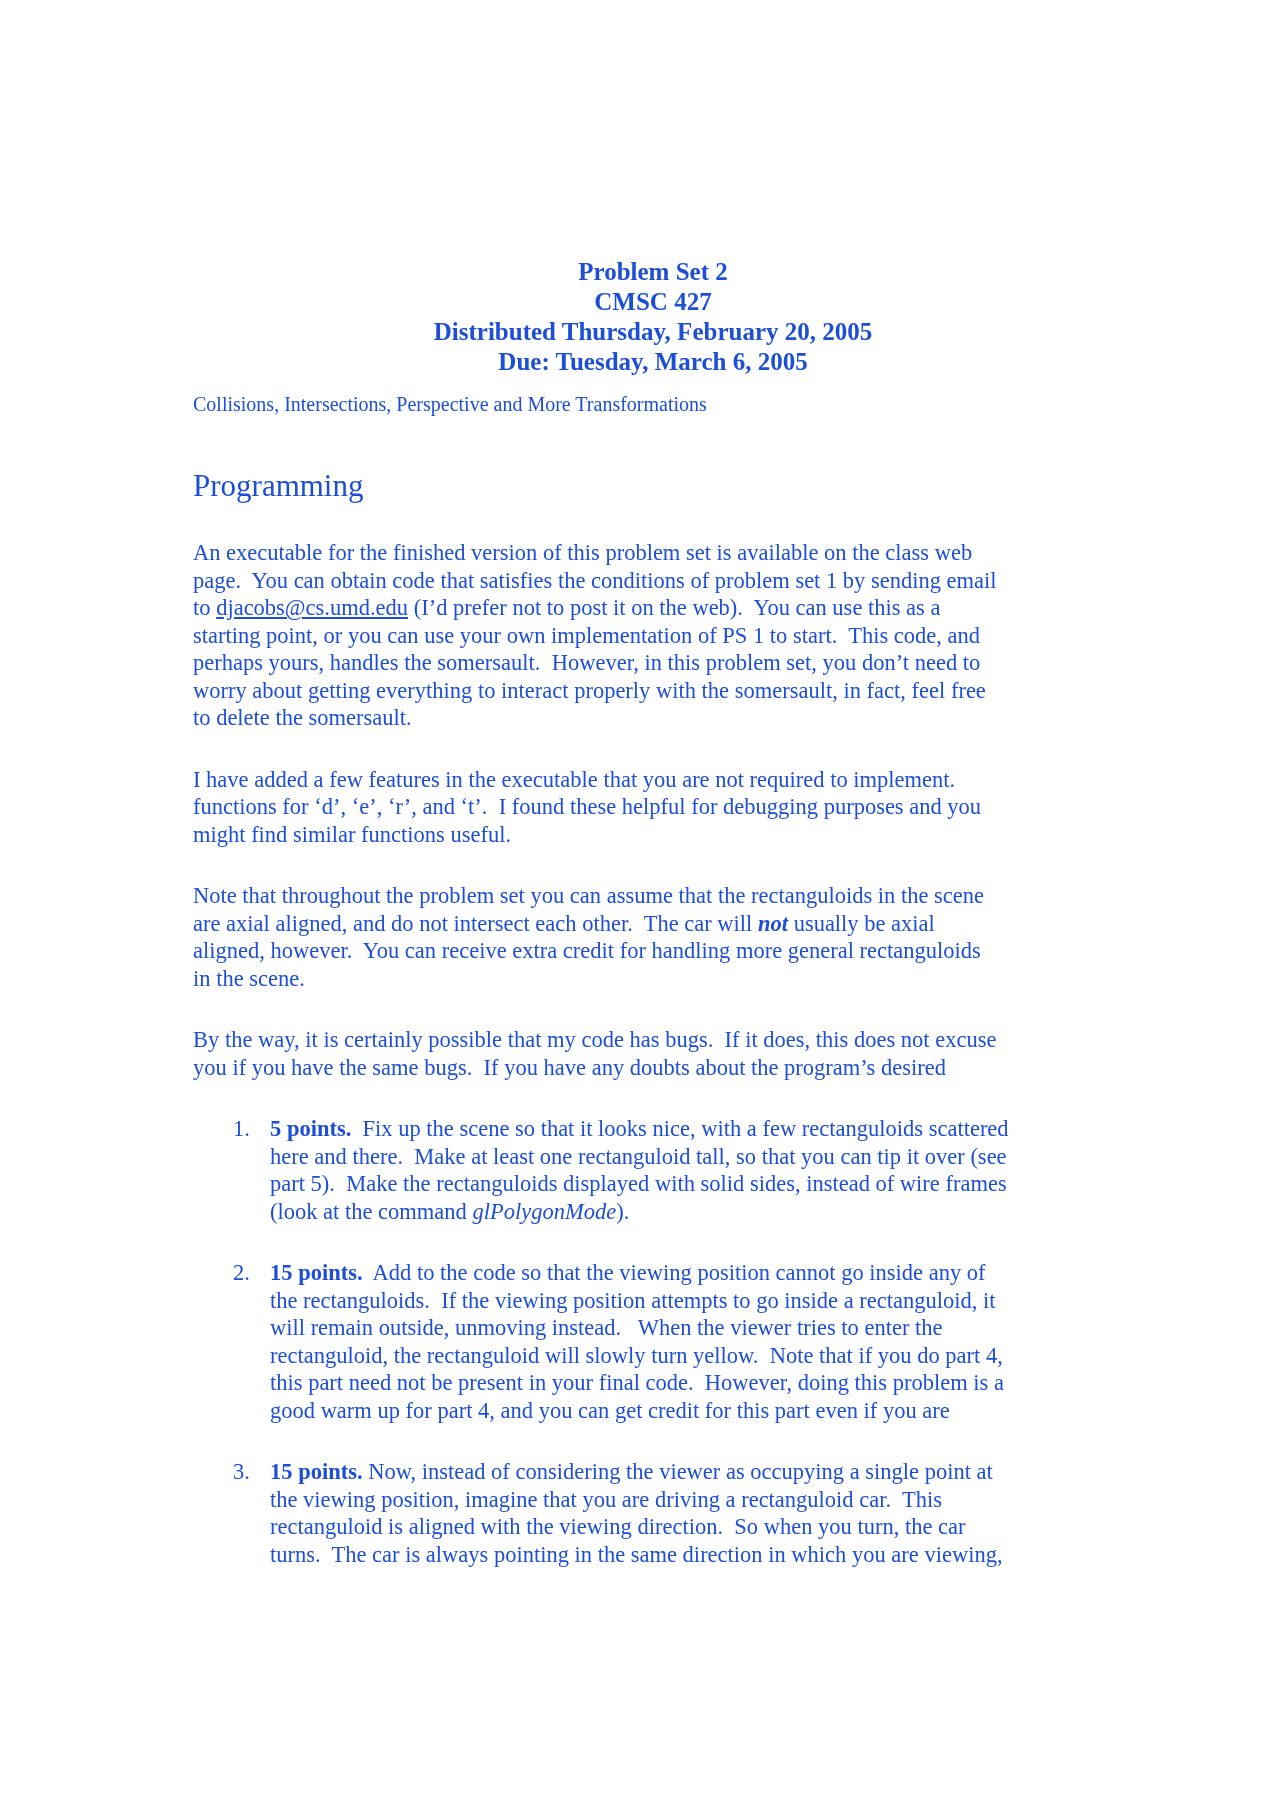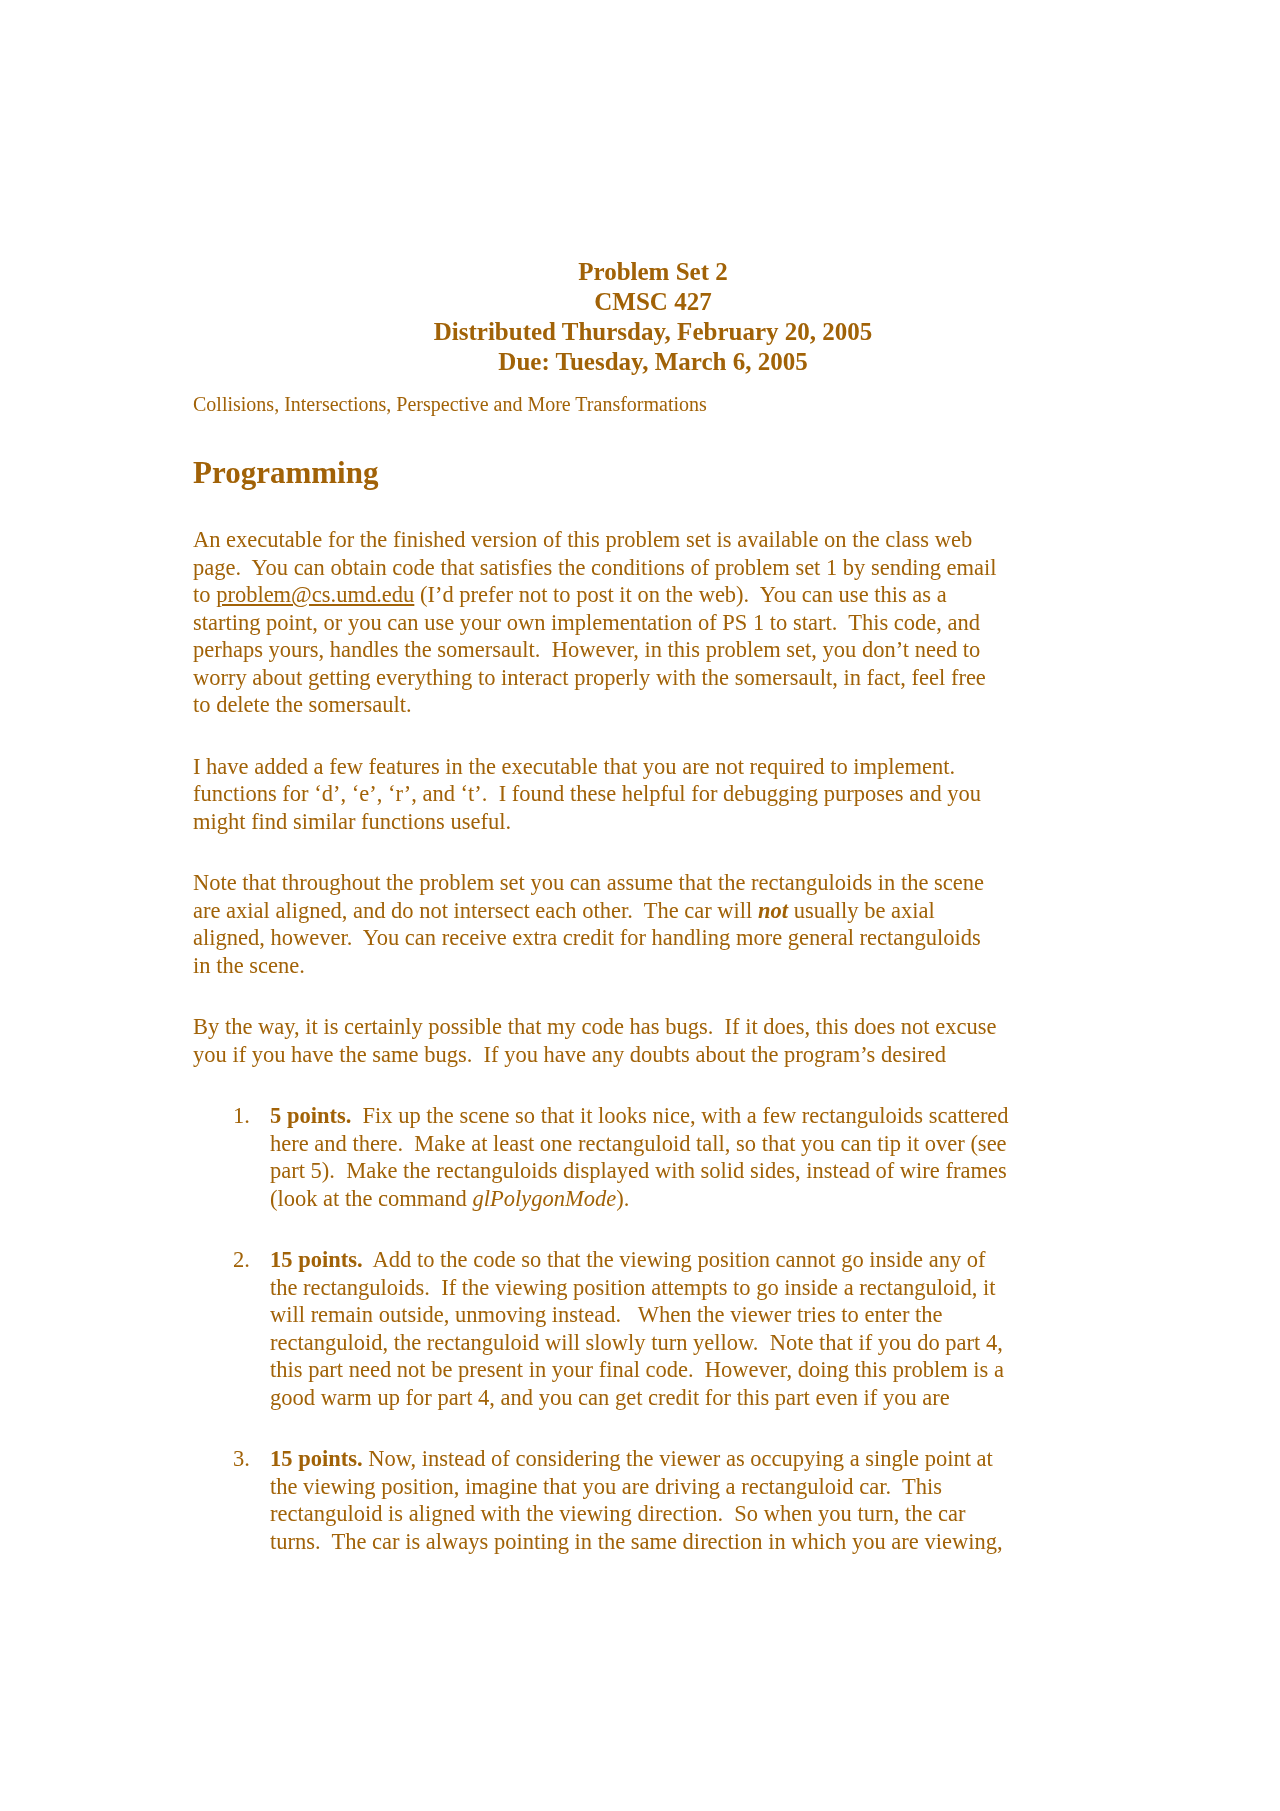--- a/index.html
+++ b/index.html
@@ -1,27 +1,27 @@
 <!DOCTYPE html>
 <html><head>
 <meta charset="utf-8">
 <style>
   html,body{margin:0;padding:0;background:#ffffff;}
   .page{
     position:relative;
     width:1280px;height:1811px;
-    background:#ffffff;color:#a16207;
+    background:#ffffff;color:#1d4ed8;
     font-family:"Liberation Serif","DejaVu Serif",serif;
     overflow:hidden;
   }
   .content{padding:257px 167px 0 193px;}
   .doc-header{text-align:center;font-weight:bold;font-size:25px;line-height:30px;}
   .hline{white-space:pre;}
   .doc-title{margin:8px 0 0 0;font-size:20px;font-weight:normal;line-height:38px;white-space:pre;}
-  .section-heading{margin:31px 0 0 0;font-size:31px;font-weight:bold;line-height:38px;white-space:pre;}
+  .section-heading{margin:44px 0 0 0;font-size:31px;font-weight:normal;line-height:38px;white-space:pre;}
   .para{margin:34px 0 0 0;font-size:22.5px;line-height:27.5px;}
   .ln{white-space:pre;}
   .s-b{font-weight:bold;margin-top:22px;}
   .s-i{font-style:italic;}
   .s-bi{font-weight:bold;font-style:italic;}
   .s-u{text-decoration:underline;}
   .li{display:flex;margin:34px 0 0 0;font-size:22.5px;line-height:27.5px;}
   .num{flex:0 0 auto;width:37px;margin-left:40px;white-space:pre;}
   .li-body{flex:1 1 auto;}
 </style>
@@ -38,21 +38,21 @@
       <div class="hline">Due: Tuesday, March 6, 2005</div>
     </div>
 
     <h1 class="doc-title">Collisions, Intersections, Perspective and More Transformations</h1>
 
     <h2 class="section-heading">Programming</h2>
 
     <div class="para">
         <div class="ln"><span>An executable for the finished version of this problem set is available on the class web</span></div>
         <div class="ln"><span>page.  You can obtain code that satisfies the conditions of problem set 1 by sending email</span></div>
-        <div class="ln"><span>to </span><span class="s-u">problem@cs.umd.edu</span><span> (I’d prefer not to post it on the web).  You can use this as a</span></div>
+        <div class="ln"><span>to </span><span class="s-u">djacobs@cs.umd.edu</span><span> (I’d prefer not to post it on the web).  You can use this as a</span></div>
         <div class="ln"><span>starting point, or you can use your own implementation of PS 1 to start.  This code, and</span></div>
         <div class="ln"><span>perhaps yours, handles the somersault.  However, in this problem set, you don’t need to</span></div>
         <div class="ln"><span>worry about getting everything to interact properly with the somersault, in fact, feel free</span></div>
         <div class="ln"><span>to delete the somersault.</span></div>
       </div>
     <div class="para">
         <div class="ln"><span>I have added a few features in the executable that you are not required to implement.</span></div>
         <div class="ln"><span>functions for ‘d’, ‘e’, ‘r’, and ‘t’.  I found these helpful for debugging purposes and you</span></div>
         <div class="ln"><span>might find similar functions useful.</span></div>
       </div>

